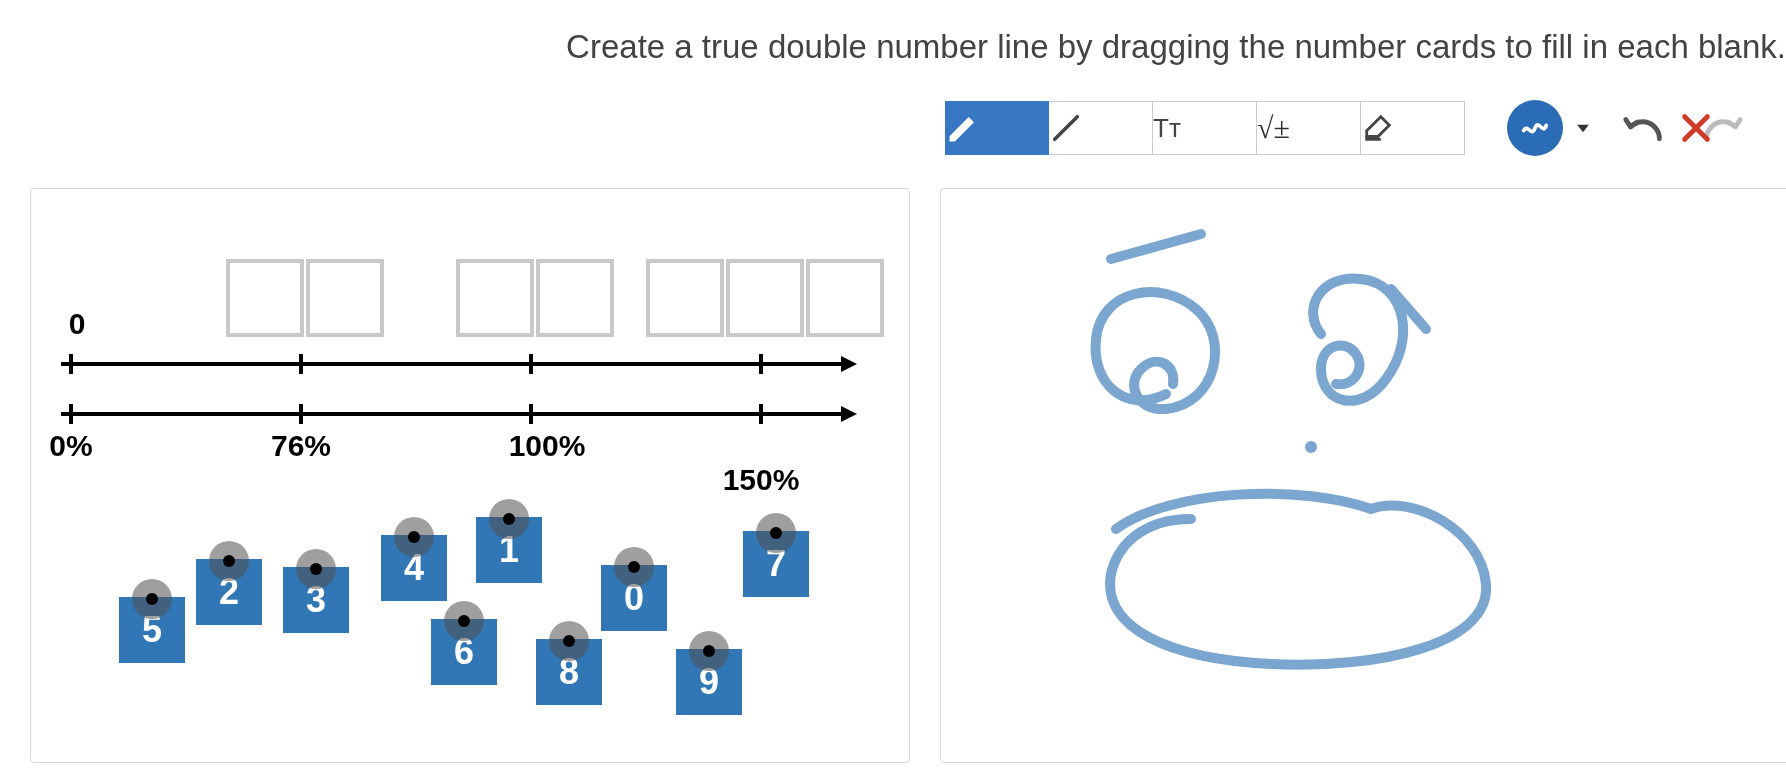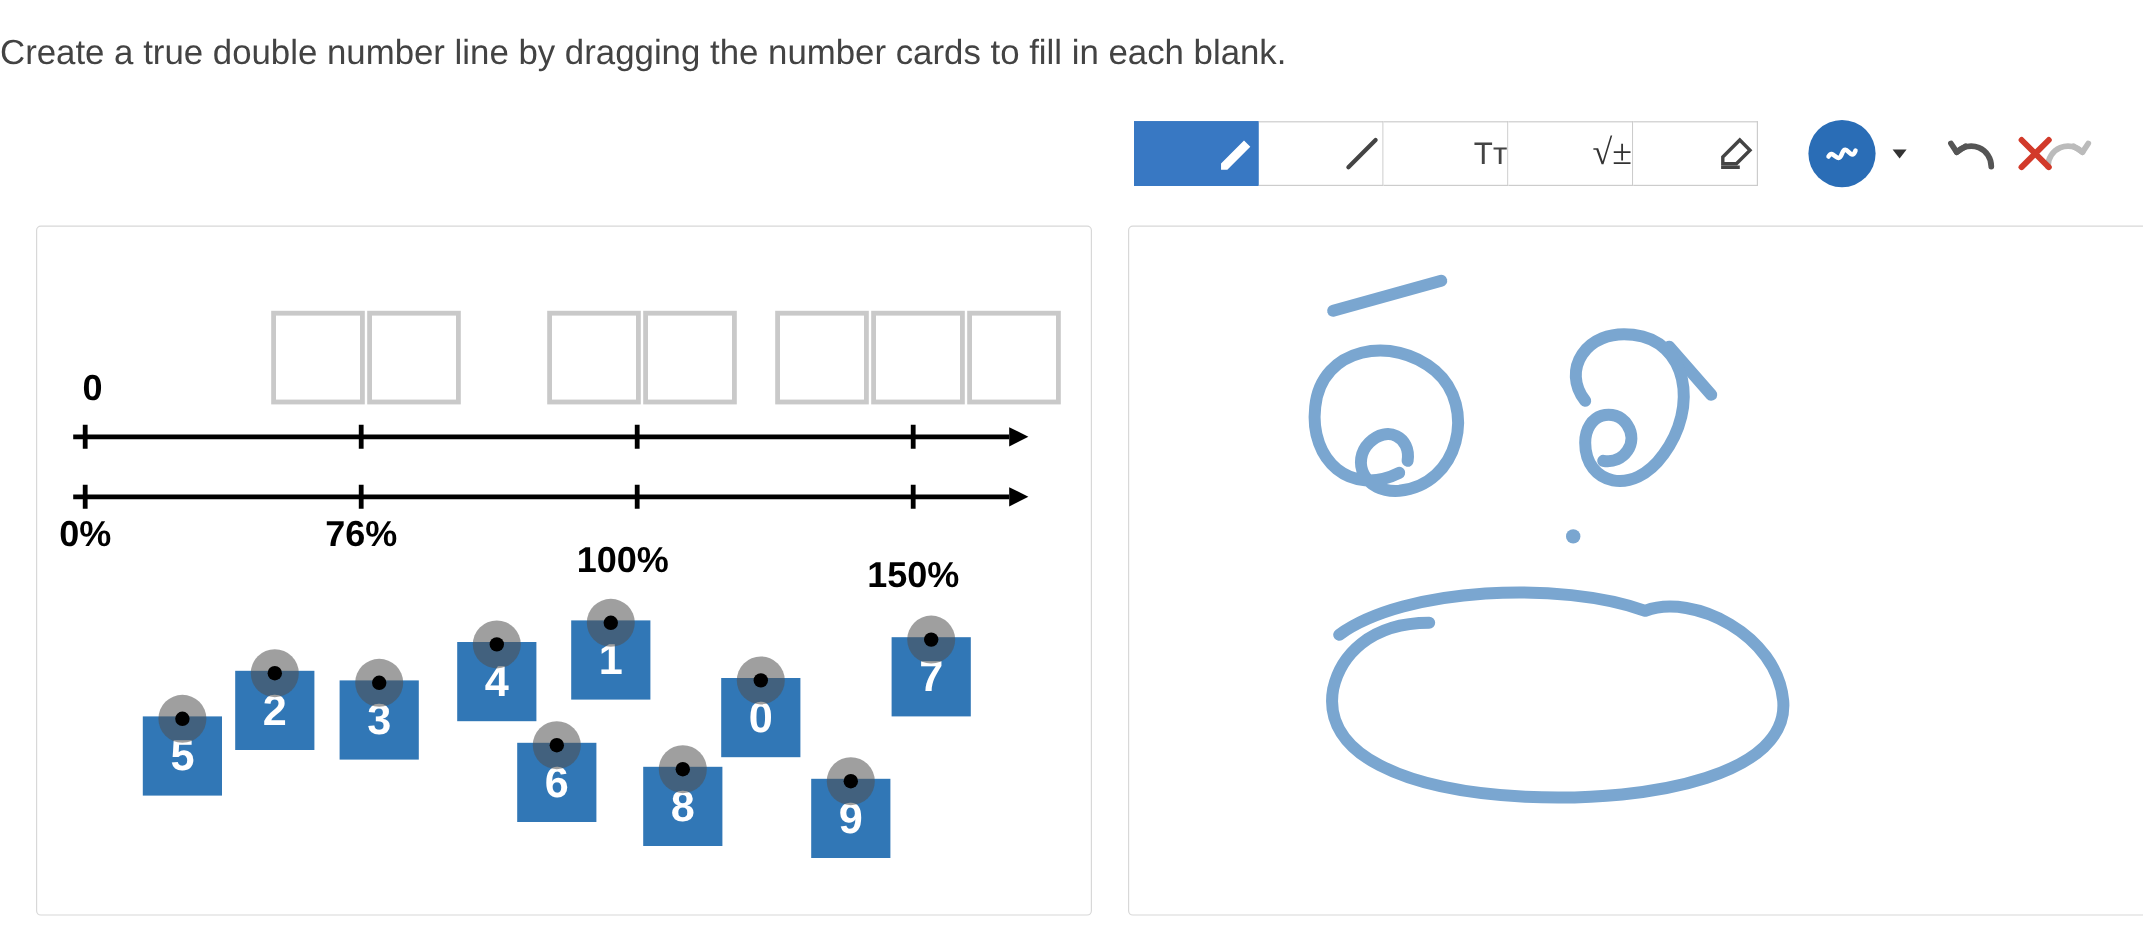--- a/index.html
+++ b/index.html
@@ -10,39 +10,39 @@
     background: #fff;
     font-family: "Segoe UI", Arial, sans-serif;
     overflow: hidden;
     position: relative;
   }
   .prompt {
     position: absolute;
     top: 28px;
     left: 0;
     width: 100%;
-    text-align: left;
-    font-size: 29px;
+    text-align: right;
+    font-size: 33px;
     color: #434343;
   }
   .toolbar {
     position: absolute;
     top: 100px;
     left: 945px;
     display: flex;
     align-items: center;
   }
   .tool-btn {
     height: 54px;
     width: 104px;
     border: 1px solid #ccc;
     background: #fff;
     display: flex;
     align-items: center;
-    justify-content: flex-end;
+    justify-content: flex-start;
     cursor: pointer;
     box-sizing: border-box;
   }
   .tool-btn + .tool-btn {
     border-left: none;
   }
   .tool-btn.active {
     background: #3878c3;
     border-color: #3878c3;
   }
@@ -239,21 +239,21 @@
     <svg width="880" height="40" style="position:absolute; top:205px; left:0;">
       <line x1="30" y1="20" x2="810" y2="20" class="arrow-line"></line>
       <polygon points="810,12 826,20 810,28" fill="#000"></polygon>
       <line x1="40" y1="10" x2="40" y2="30" class="arrow-line"></line>
       <line x1="270" y1="10" x2="270" y2="30" class="arrow-line"></line>
       <line x1="500" y1="10" x2="500" y2="30" class="arrow-line"></line>
       <line x1="730" y1="10" x2="730" y2="30" class="arrow-line"></line>
     </svg>
     <div class="tick-lbl" style="top:240px; left:40px;">0%</div>
     <div class="tick-lbl" style="top:240px; left:270px;">76%</div>
-    <div class="tick-lbl" style="top:240px; left:488px;margin-top:22px;">100%</div>
+    <div class="tick-lbl" style="top:240px; left:516px;">100%</div>
     <div class="tick-lbl" style="top:240px; left:730px;margin-top:34px;">150%</div>
 
     <div class="num-card" style="top:408px; left:88px;">
         <span class="handle"></span>
         <span>5</span>
       </div>
     <div class="num-card" style="top:370px; left:165px;">
         <span class="handle"></span>
         <span>2</span>
       </div>

